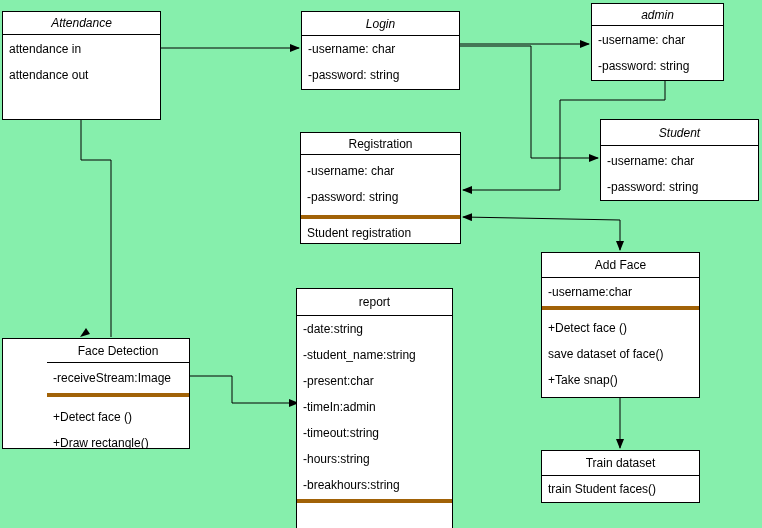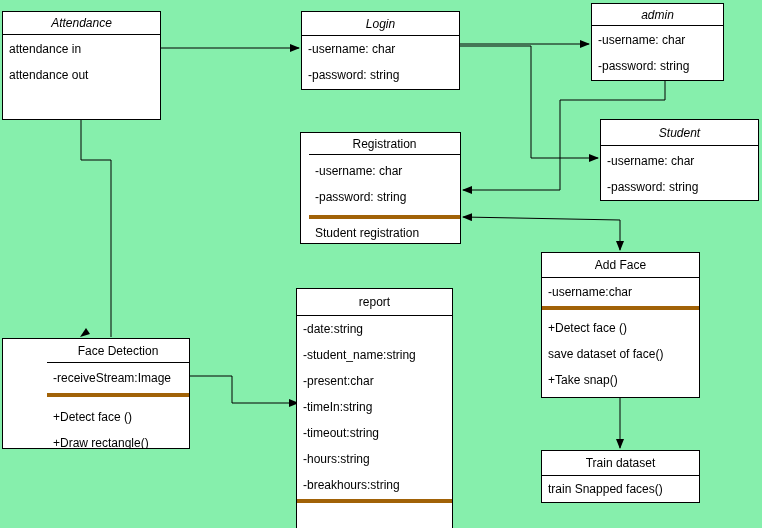--- a/index.html
+++ b/index.html
@@ -24,21 +24,21 @@
     height:26px;line-height:26px;padding:0 6px;
     white-space:nowrap;overflow:hidden;
   }
   
   #box-attendance{left:2px;top:11px;width:159px;height:109px;}
   #box-attendance .title{height:23px;}
   #box-login{left:301px;top:11px;width:159px;height:79px;}
   #box-login .title{height:24px;}
   #box-admin{left:591px;top:3px;width:133px;height:78px;}
   #box-admin .title{height:22px;}
-  #box-registration{left:300px;top:132px;width:161px;height:112px;padding-left:8px;}
+  #box-registration{left:300px;top:132px;width:161px;height:112px;}
   #box-registration .title{height:22px;}
   #box-student{left:600px;top:119px;width:159px;height:82px;}
   #box-student .title{height:26px;}
   #box-addface{left:541px;top:252px;width:159px;height:146px;}
   #box-addface .title{height:25px;}
   #box-traindataset{left:541px;top:450px;width:159px;height:53px;}
   #box-traindataset .title{height:25px;}
   #box-facedetection{left:2px;top:338px;width:188px;height:111px;padding-left:44px;}
   #box-facedetection .title{height:24px;}
   #box-report{left:296px;top:280px;width:157px;height:312px;margin-top:8px;}
@@ -118,42 +118,42 @@
     <div class="sec bt grow" style="padding-top:5px">
       <div class="member">+Detect face ()</div>
       <div class="member">save dataset of face()</div>
       <div class="member">+Take snap()</div>
     </div>
   </div>
 
   <div class="uml" id="box-traindataset">
     <div class="title">Train dataset</div>
     <div class="sec grow">
-      <div class="member">train Snapped faces()</div>
+      <div class="member">train Student faces()</div>
     </div>
   </div>
 
   <div class="uml" id="box-facedetection">
     <div class="title">Face Detection</div>
     <div class="sec" style="height:30px;padding-top:2px">
       <div class="member">-receiveStream:Image</div>
     </div>
     <div class="sec bt grow" style="padding-top:7px">
       <div class="member">+Detect face ()</div>
       <div class="member">+Draw rectangle()</div>
     </div>
   </div>
 
   <div class="uml" id="box-report">
     <div class="title">report</div>
     <div class="sec" style="height:183px">
       <div class="member">-date:string</div>
       <div class="member">-student_name:string</div>
       <div class="member">-present:char</div>
-      <div class="member">-timeIn:string</div>
+      <div class="member">-timeIn:admin</div>
       <div class="member">-timeout:string</div>
       <div class="member">-hours:string</div>
       <div class="member">-breakhours:string</div>
     </div>
     <div class="sec bt grow"></div>
   </div>
 
 </div>
 
 </body></html>

